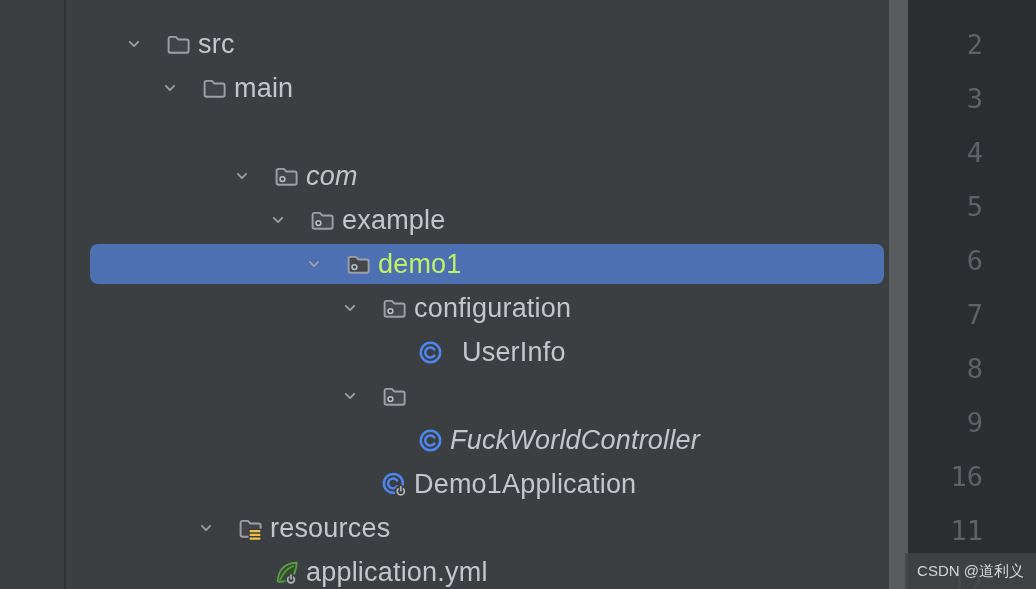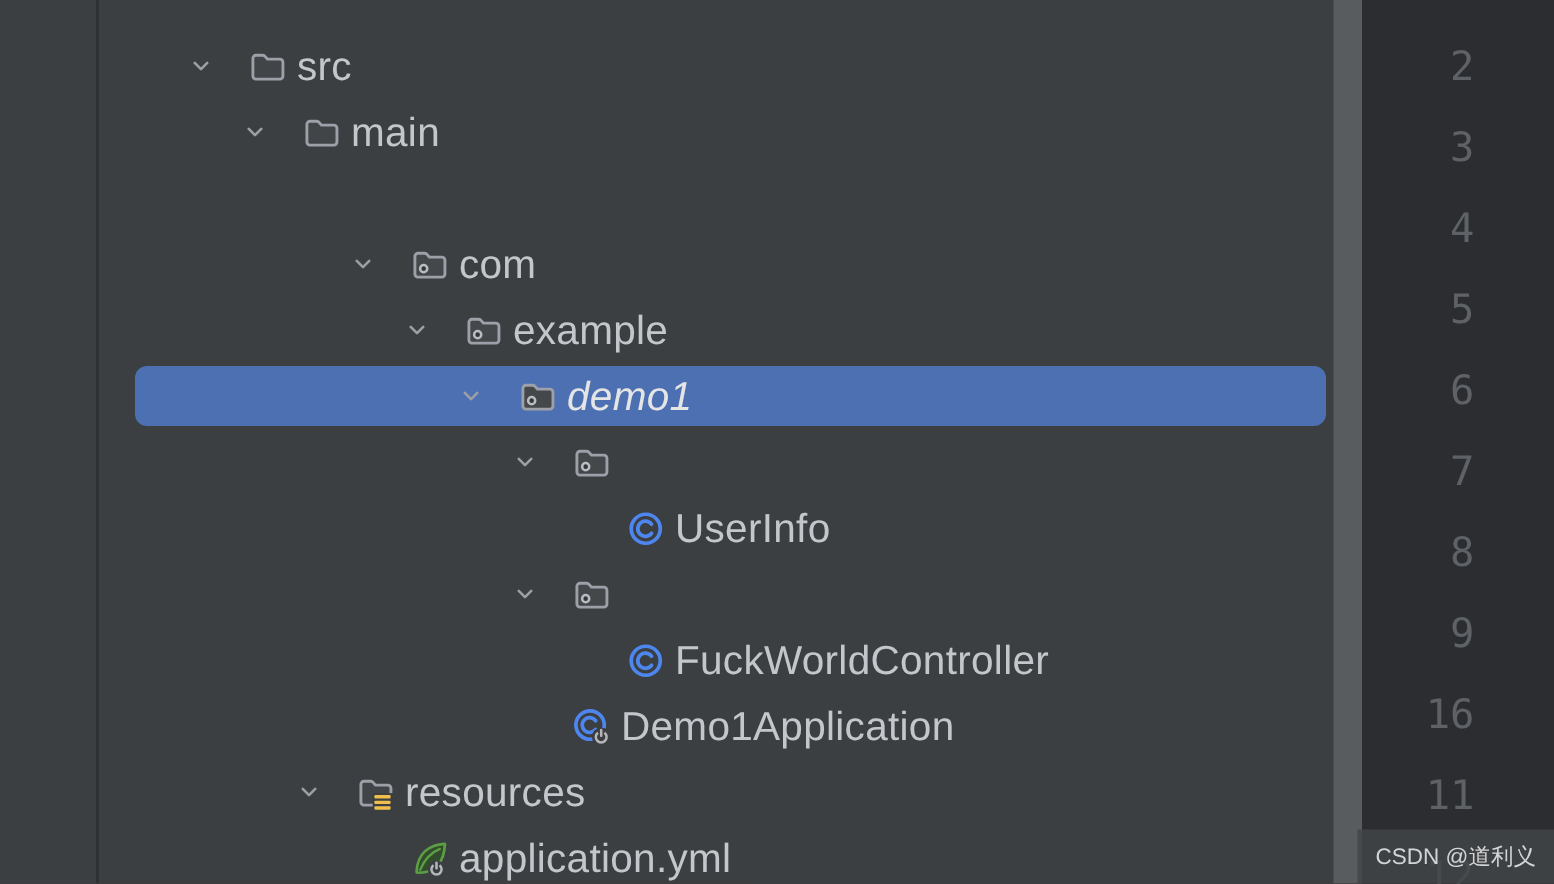--- a/index.html
+++ b/index.html
@@ -10,21 +10,21 @@
     -webkit-font-smoothing:antialiased;
   }
   .left-pane{position:absolute;left:0;top:0;width:64px;height:589px;background:#3C3F41;}
   .vdivider{position:absolute;left:64px;top:0;width:2px;height:589px;background:#2E3133;}
   .tree{position:absolute;left:67px;top:16px;width:834px;height:589px;}
   .trow{
     position:absolute;left:0;width:100%;height:44px;box-sizing:border-box;
     display:flex;align-items:center;
     color:#C3C6CB;font-size:27px;letter-spacing:.2px;cursor:default;
   }
-  .trow.selected{color:#e5e5e5;font-style:italic;}
+  .trow.selected{color:#bef264;}
   .trow.selected::before{
     content:"";position:absolute;left:23px;top:2px;width:794px;height:40px;
     border-radius:8px;background:#4C70B2;z-index:-1;
   }
   .chev{width:41px;height:44px;display:flex;align-items:center;flex:0 0 41px;}
   .ticon{width:27px;height:27px;margin-right:6px;flex:0 0 27px;display:flex;align-items:center;justify-content:center;}
   .tlabel{white-space:pre;}
   .splitter{position:absolute;left:889px;top:0;width:19px;height:589px;background:#595C5E;}
   .editor{position:absolute;left:908px;top:0;width:128px;height:589px;background:#2B2D30;}
   .lnum{
@@ -64,21 +64,21 @@
           <path d="M7 9.5l5 5 5-5" fill="none" stroke="#9CA0A5" stroke-width="2.1" stroke-linecap="round" stroke-linejoin="round"></path>
         </svg>
       </span>
       <span class="ticon">
         <svg width="27" height="27" viewBox="0 0 24 24">
           <path d="M3.2 7c0-1 .8-1.8 1.8-1.8h4.1c.5 0 1 .2 1.3.6l1.4 1.7h7.4c1 0 1.8.8 1.8 1.8v8.2c0 1-.8 1.8-1.8 1.8H5c-1 0-1.8-.8-1.8-1.8V7z" fill="#424547" stroke="#9DA0A8" stroke-width="1.7" stroke-linejoin="round"></path>
         </svg>
       </span>
       <span class="tlabel">main</span>
     </div>
-    <div class="trow" style="top: 138px; padding-left: 165px;">
+    <div class="trow" style="top: 138px; padding-left: 165px; font-style: italic;">
       <span class="chev">
         <svg width="20" height="20" viewBox="0 0 24 24">
           <path d="M7 9.5l5 5 5-5" fill="none" stroke="#9CA0A5" stroke-width="2.1" stroke-linecap="round" stroke-linejoin="round"></path>
         </svg>
       </span>
       <span class="ticon">
         <svg width="27" height="27" viewBox="0 0 24 24">
           <path d="M3.2 7c0-1 .8-1.8 1.8-1.8h4.1c.5 0 1 .2 1.3.6l1.4 1.7h7.4c1 0 1.8.8 1.8 1.8v8.2c0 1-.8 1.8-1.8 1.8H5c-1 0-1.8-.8-1.8-1.8V7z" fill="#45484A" stroke="#9DA0A8" stroke-width="1.7" stroke-linejoin="round"></path>
           <circle cx="8.4" cy="14.3" r="2.1" fill="#34373A" stroke="#B9BCC0" stroke-width="1.5"></circle>
         </svg>
@@ -118,22 +118,23 @@
         <svg width="20" height="20" viewBox="0 0 24 24">
           <path d="M7 9.5l5 5 5-5" fill="none" stroke="#9CA0A5" stroke-width="2.1" stroke-linecap="round" stroke-linejoin="round"></path>
         </svg>
       </span>
       <span class="ticon">
         <svg width="27" height="27" viewBox="0 0 24 24">
           <path d="M3.2 7c0-1 .8-1.8 1.8-1.8h4.1c.5 0 1 .2 1.3.6l1.4 1.7h7.4c1 0 1.8.8 1.8 1.8v8.2c0 1-.8 1.8-1.8 1.8H5c-1 0-1.8-.8-1.8-1.8V7z" fill="#45484A" stroke="#9DA0A8" stroke-width="1.7" stroke-linejoin="round"></path>
           <circle cx="8.4" cy="14.3" r="2.1" fill="#34373A" stroke="#B9BCC0" stroke-width="1.5"></circle>
         </svg>
       </span>
-    </div>
-    <div class="trow" style="top: 314px; padding-left: 350px;">
+      <span class="tlabel">configuration</span>
+    </div>
+    <div class="trow" style="top: 314px; padding-left: 350px; gap: 12px;">
       <span class="ticon">
         <svg width="27" height="27" viewBox="0 0 24 24">
           <circle cx="12" cy="12" r="8.6" fill="none" stroke="#4E86F0" stroke-width="2.2"></circle>
           <path d="M15.4 9.3a4.5 4.5 0 1 0 0 5.4" fill="none" stroke="#4E86F0" stroke-width="2.2" stroke-linecap="round"></path>
         </svg>
       </span>
       <span class="tlabel">UserInfo</span>
     </div>
     <div class="trow" style="top: 358px; padding-left: 273px;">
       <span class="chev">
@@ -141,21 +142,21 @@
           <path d="M7 9.5l5 5 5-5" fill="none" stroke="#9CA0A5" stroke-width="2.1" stroke-linecap="round" stroke-linejoin="round"></path>
         </svg>
       </span>
       <span class="ticon">
         <svg width="27" height="27" viewBox="0 0 24 24">
           <path d="M3.2 7c0-1 .8-1.8 1.8-1.8h4.1c.5 0 1 .2 1.3.6l1.4 1.7h7.4c1 0 1.8.8 1.8 1.8v8.2c0 1-.8 1.8-1.8 1.8H5c-1 0-1.8-.8-1.8-1.8V7z" fill="#45484A" stroke="#9DA0A8" stroke-width="1.7" stroke-linejoin="round"></path>
           <circle cx="8.4" cy="14.3" r="2.1" fill="#34373A" stroke="#B9BCC0" stroke-width="1.5"></circle>
         </svg>
       </span>
     </div>
-    <div class="trow" style="top: 402px; padding-left: 350px;">
+    <div class="trow" style="top: 402px; padding-left: 350px; font-style: italic;">
       <span class="ticon">
         <svg width="27" height="27" viewBox="0 0 24 24">
           <circle cx="12" cy="12" r="8.6" fill="none" stroke="#4E86F0" stroke-width="2.2"></circle>
           <path d="M15.4 9.3a4.5 4.5 0 1 0 0 5.4" fill="none" stroke="#4E86F0" stroke-width="2.2" stroke-linecap="round"></path>
         </svg>
       </span>
       <span class="tlabel">FuckWorldController</span>
     </div>
     <div class="trow" style="top: 446px; padding-left: 314px;">
       <span class="ticon">

